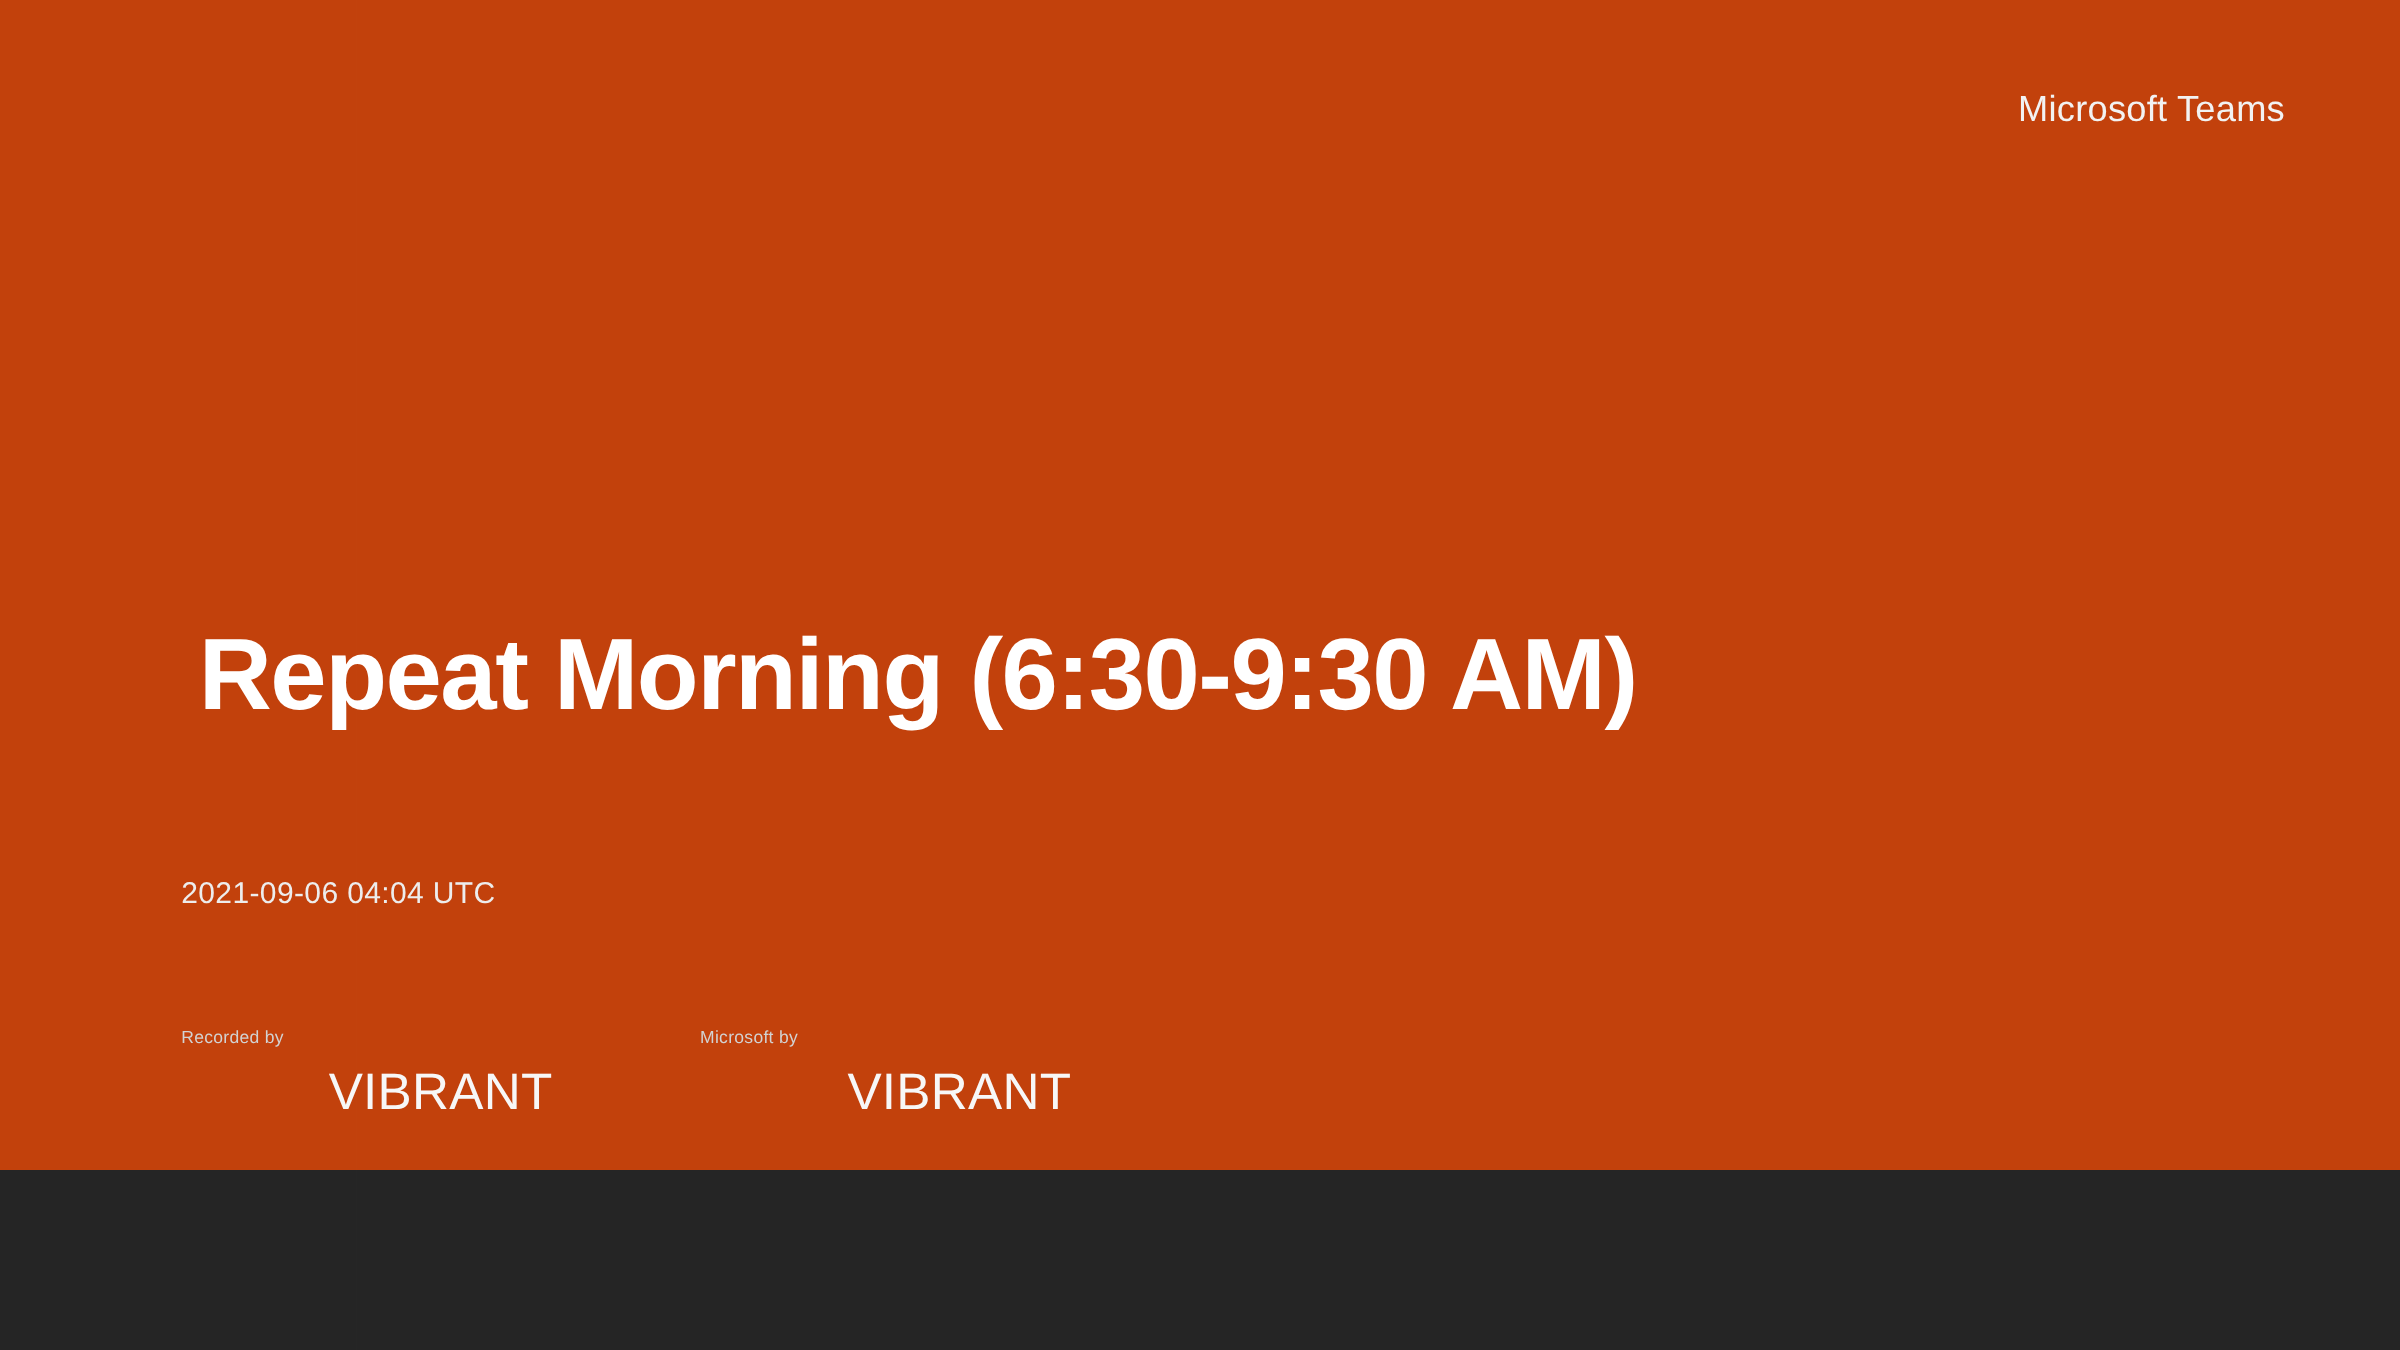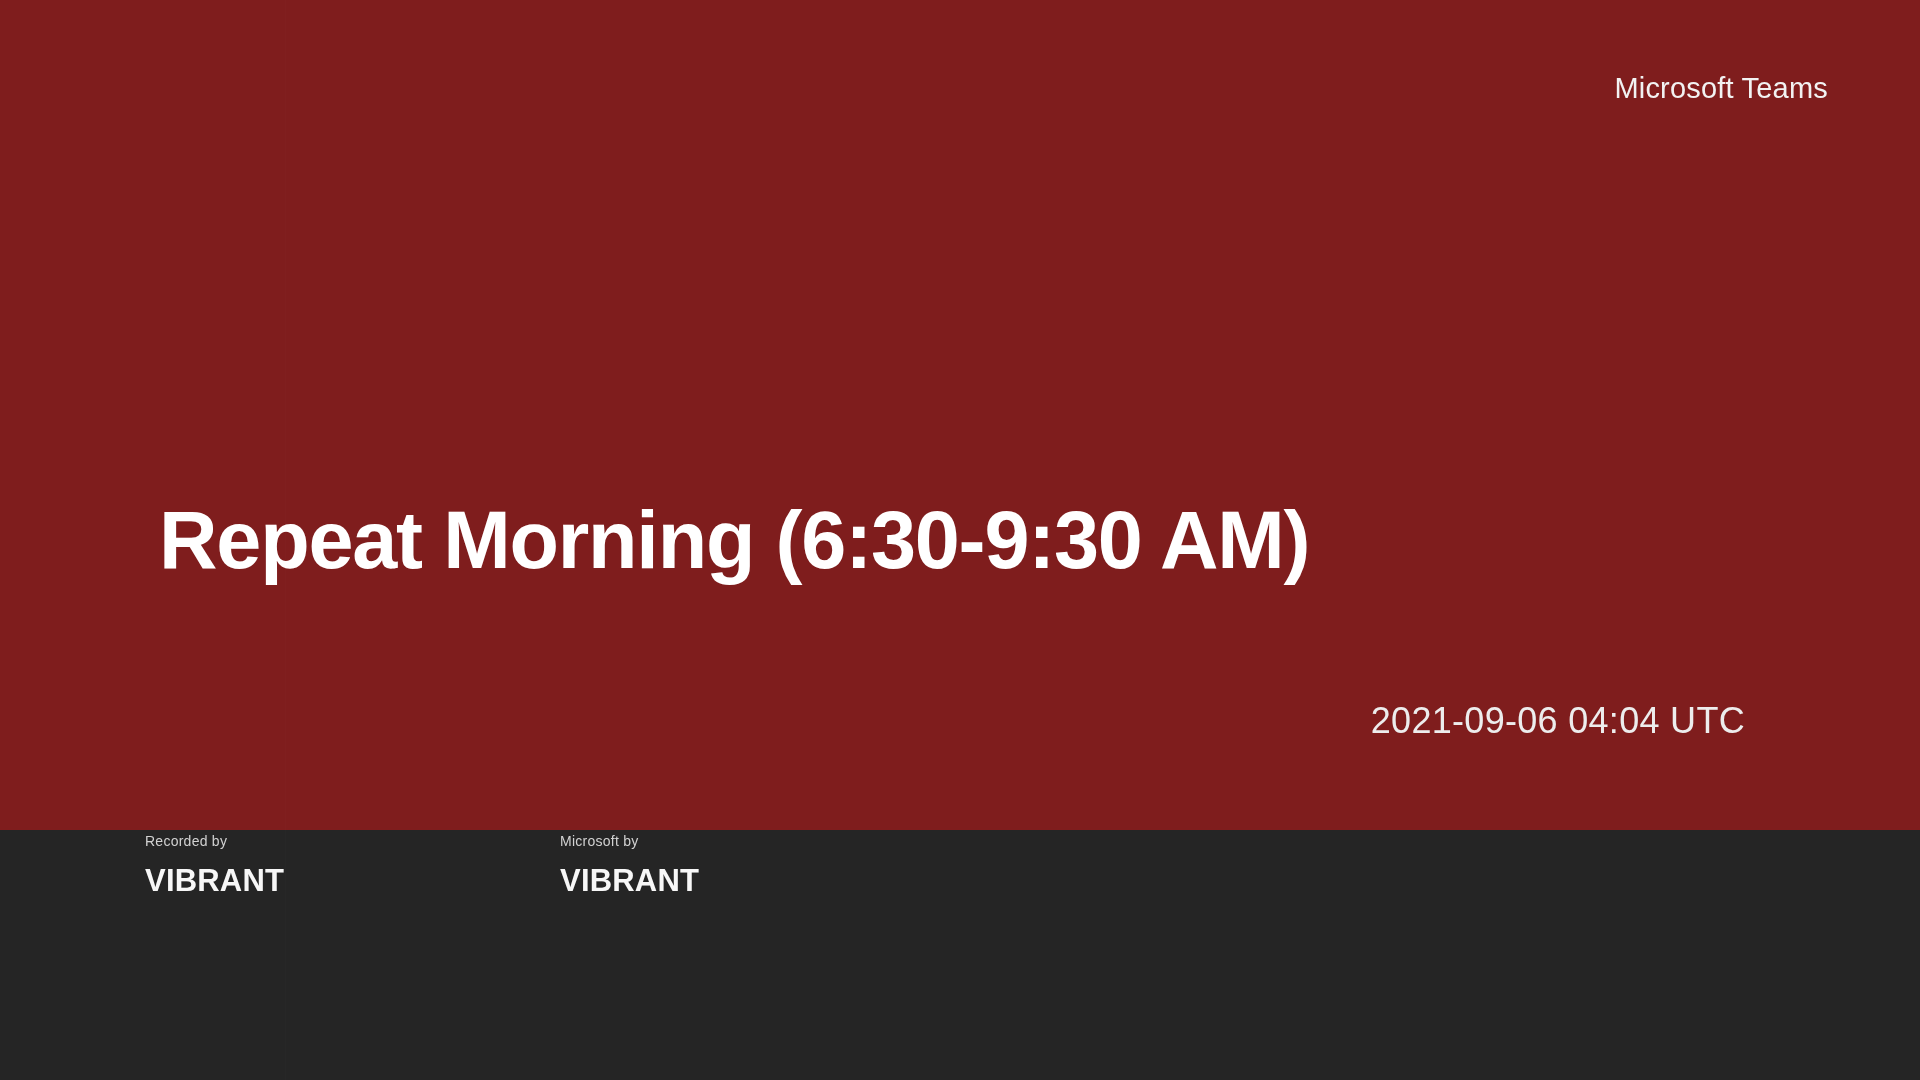--- a/index.html
+++ b/index.html
@@ -13,22 +13,22 @@
     height: 1080px;
     overflow: hidden;
     background: #252525;
     font-family: "Liberation Sans", sans-serif;
     -webkit-font-smoothing: antialiased;
   }
 
   .card {
     position: relative;
     width: 1920px;
-    height: 830px;
-    background: #7f1d1d;
+    height: 936px;
+    background: #c2410c;
     box-sizing: border-box;
   }
 
   
   .seam {
     position: absolute;
     left: 285px;
     top: 0;
     width: 1px;
     height: 1080px;
@@ -62,27 +62,26 @@
     font-weight: 700;
     letter-spacing: -1.2px;
     color: #ffffff;
     line-height: 1.06;
     margin: 14px;
     white-space: nowrap;
   }
 
   .timestamp {
     margin-top: 119px;
-    font-size: 36px;
+    font-size: 24px;
     font-weight: 400;
     letter-spacing: 0.3px;
     color: #ededed;
     line-height: 1;
     white-space: nowrap;
-    text-align: right;
   }
 
   
   .meta-row {
     margin-top: 95px;
     display: flex;
     flex-direction: row;
     align-items: flex-start;
   }
 
@@ -95,27 +94,28 @@
     font-size: 14px;
     font-weight: 400;
     letter-spacing: 0.25px;
     color: #d2d2d2;
     line-height: 1;
     margin: 0 0 17px 0;
     white-space: nowrap;
   }
 
   .meta-value {
-    font-size: 31px;
-    font-weight: 700;
+    font-size: 41px;
+    font-weight: 400;
     letter-spacing: 0.2px;
     color: #f7f7f7;
     line-height: 1;
     margin: 0;
     white-space: nowrap;
+    text-align: center;
   }
 </style>
 </head>
 <body>
 
 <div class="card">
 
   <div class="seam"></div>
 
   <div class="brand">Microsoft Teams</div>

